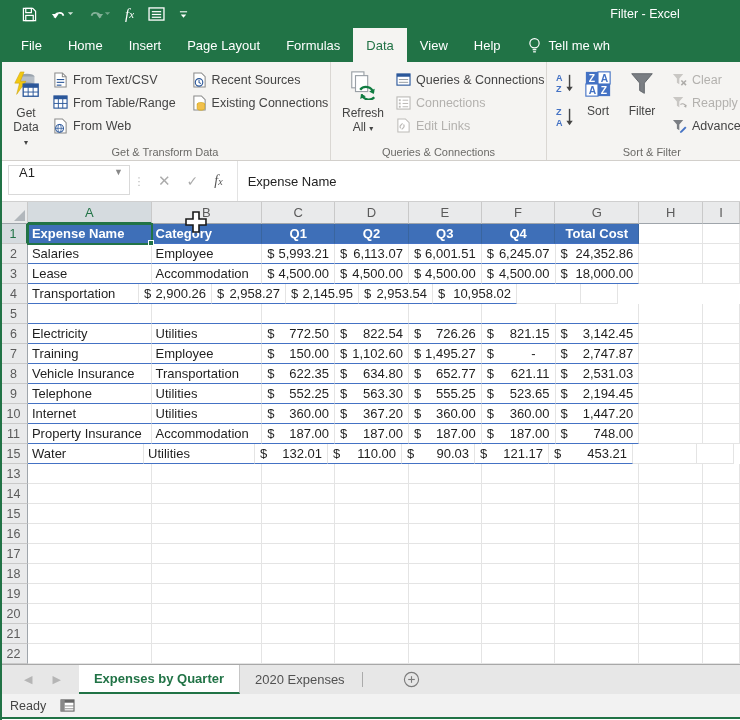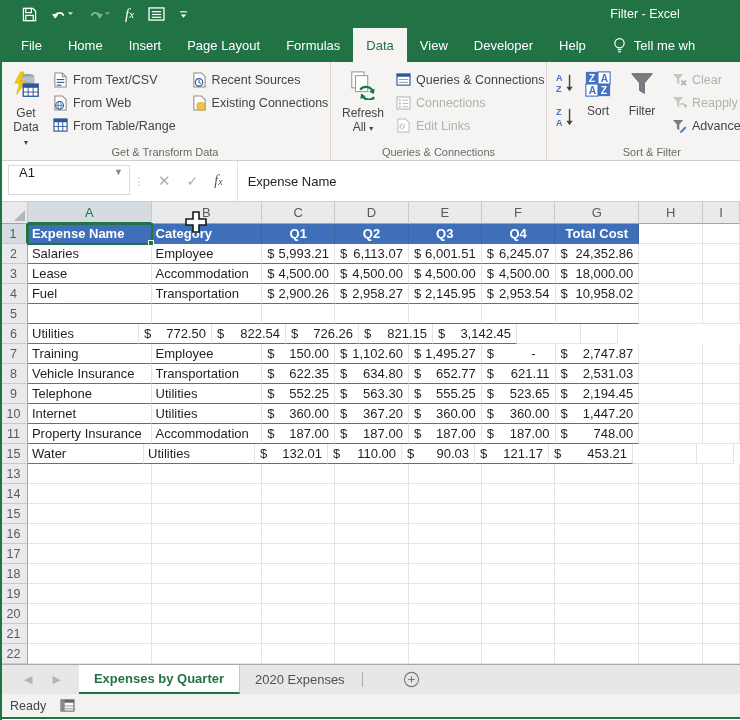--- a/index.html
+++ b/index.html
@@ -132,21 +132,20 @@
 
 <div class="tabrow" id="tabrow">
 
   <div class="rtab">File</div>
     <div class="rtab">Home</div>
     <div class="rtab">Insert</div>
     <div class="rtab">Page Layout</div>
     <div class="rtab">Formulas</div>
     <div class="rtab active">Data</div>
     <div class="rtab">View</div>
-    <div class="rtab">Developer</div>
     <div class="rtab">Help</div>
     <div class="tellme">
     <svg width="13" height="17" viewBox="0 0 14 18">
         <circle cx="7" cy="6.5" r="5" fill="none" stroke="#fff" stroke-width="1.3"></circle>
         <line x1="5" y1="13.5" x2="9" y2="13.5" stroke="#fff" stroke-width="1.3"></line>
         <line x1="5.5" y1="15.8" x2="8.5" y2="15.8" stroke="#fff" stroke-width="1.3"></line>
       </svg>
     <span>Tell me wh</span>
   </div>
 </div>
@@ -176,37 +175,37 @@
         <svg width="15" height="16" viewBox="0 0 16 17">
             <path d="M2 1h8l4 4v11H2z" fill="#fff" stroke="#8a8a8a" stroke-width="1.1"></path>
             <path d="M10 1v4h4" fill="none" stroke="#8a8a8a" stroke-width="1.1"></path>
             <line x1="4" y1="8" x2="12" y2="8" stroke="#2B579A" stroke-width="1.2"></line>
             <line x1="4" y1="11" x2="12" y2="11" stroke="#2B579A" stroke-width="1.2"></line>
             <line x1="4" y1="14" x2="9" y2="14" stroke="#2B579A" stroke-width="1.2"></line>
           </svg>
         <span>From Text/CSV</span>
       </div>
       <div class="smallbtn">
-        <svg width="15" height="16" viewBox="0 0 16 17">
-            <path d="M2 1h8l4 4v11H2z" fill="#fff" stroke="#8a8a8a" stroke-width="1.1"></path>
-            <circle cx="7" cy="11" r="4.2" fill="#fff" stroke="#2B579A" stroke-width="1.1"></circle>
-            <ellipse cx="7" cy="11" rx="1.8" ry="4.2" fill="none" stroke="#2B579A" stroke-width=".8"></ellipse>
-            <line x1="2.8" y1="11" x2="11.2" y2="11" stroke="#2B579A" stroke-width=".8"></line>
-          </svg>
-        <span>From Web</span>
-      </div>
-      <div class="smallbtn">
         <svg width="15" height="15" viewBox="0 0 16 16">
             <rect x="1" y="1" width="14" height="13" fill="#fff" stroke="#2B579A" stroke-width="1.2"></rect>
             <rect x="1" y="1" width="14" height="3.5" fill="#2B579A"></rect>
             <line x1="5.7" y1="1" x2="5.7" y2="14" stroke="#2B579A" stroke-width="1"></line>
             <line x1="10.4" y1="1" x2="10.4" y2="14" stroke="#2B579A" stroke-width="1"></line>
             <line x1="1" y1="9" x2="15" y2="9" stroke="#2B579A" stroke-width="1"></line>
           </svg>
         <span>From Table/Range</span>
+      </div>
+      <div class="smallbtn">
+        <svg width="15" height="16" viewBox="0 0 16 17">
+            <path d="M2 1h8l4 4v11H2z" fill="#fff" stroke="#8a8a8a" stroke-width="1.1"></path>
+            <circle cx="7" cy="11" r="4.2" fill="#fff" stroke="#2B579A" stroke-width="1.1"></circle>
+            <ellipse cx="7" cy="11" rx="1.8" ry="4.2" fill="none" stroke="#2B579A" stroke-width=".8"></ellipse>
+            <line x1="2.8" y1="11" x2="11.2" y2="11" stroke="#2B579A" stroke-width=".8"></line>
+          </svg>
+        <span>From Web</span>
       </div>
     </div>
     <div class="smallcol" style="margin-left:10px;">
       <div class="smallbtn">
         <svg width="15" height="16" viewBox="0 0 16 17">
             <path d="M2 1h8l4 4v11H2z" fill="#fff" stroke="#8a8a8a" stroke-width="1.1"></path>
             <circle cx="7.5" cy="11" r="4" fill="#fff" stroke="#2B579A" stroke-width="1.2"></circle>
             <path d="M7.5 8.5v2.7l2 1.2" fill="none" stroke="#2B579A" stroke-width="1.1"></path>
           </svg>
         <span>Recent Sources</span>
@@ -432,21 +431,20 @@
       </div>
       <div class="cell money tbl" style="width: 84px;">
         <span>$</span>
         <span>18,000.00</span>
       </div>
       <div class="cell " style="width: 64px;"></div>
       <div class="cell " style="width: 37px;"></div>
     </div>
     <div class="grow">
       <div class="rh">4</div>
-      <div class="cell tbl left" style="width: 124px;">Fuel</div>
       <div class="cell tbl left" style="width: 111px;">Transportation</div>
       <div class="cell money tbl" style="width: 73px;">
         <span>$</span>
         <span>2,900.26</span>
       </div>
       <div class="cell money tbl" style="width: 74px;">
         <span>$</span>
         <span>2,958.27</span>
       </div>
       <div class="cell money tbl" style="width: 73px;">
@@ -471,20 +469,21 @@
       <div class="cell money tbl" style="width: 73px;"></div>
       <div class="cell money tbl" style="width: 74px;"></div>
       <div class="cell money tbl" style="width: 73px;"></div>
       <div class="cell money tbl" style="width: 74px;"></div>
       <div class="cell money tbl" style="width: 84px;"></div>
       <div class="cell " style="width: 64px;"></div>
       <div class="cell " style="width: 37px;"></div>
     </div>
     <div class="grow">
       <div class="rh">6</div>
+      <div class="cell tbl left" style="width: 124px;">Electricity</div>
       <div class="cell tbl left" style="width: 111px;">Utilities</div>
       <div class="cell money tbl" style="width: 73px;">
         <span>$</span>
         <span>772.50</span>
       </div>
       <div class="cell money tbl" style="width: 74px;">
         <span>$</span>
         <span>822.54</span>
       </div>
       <div class="cell money tbl" style="width: 73px;">

